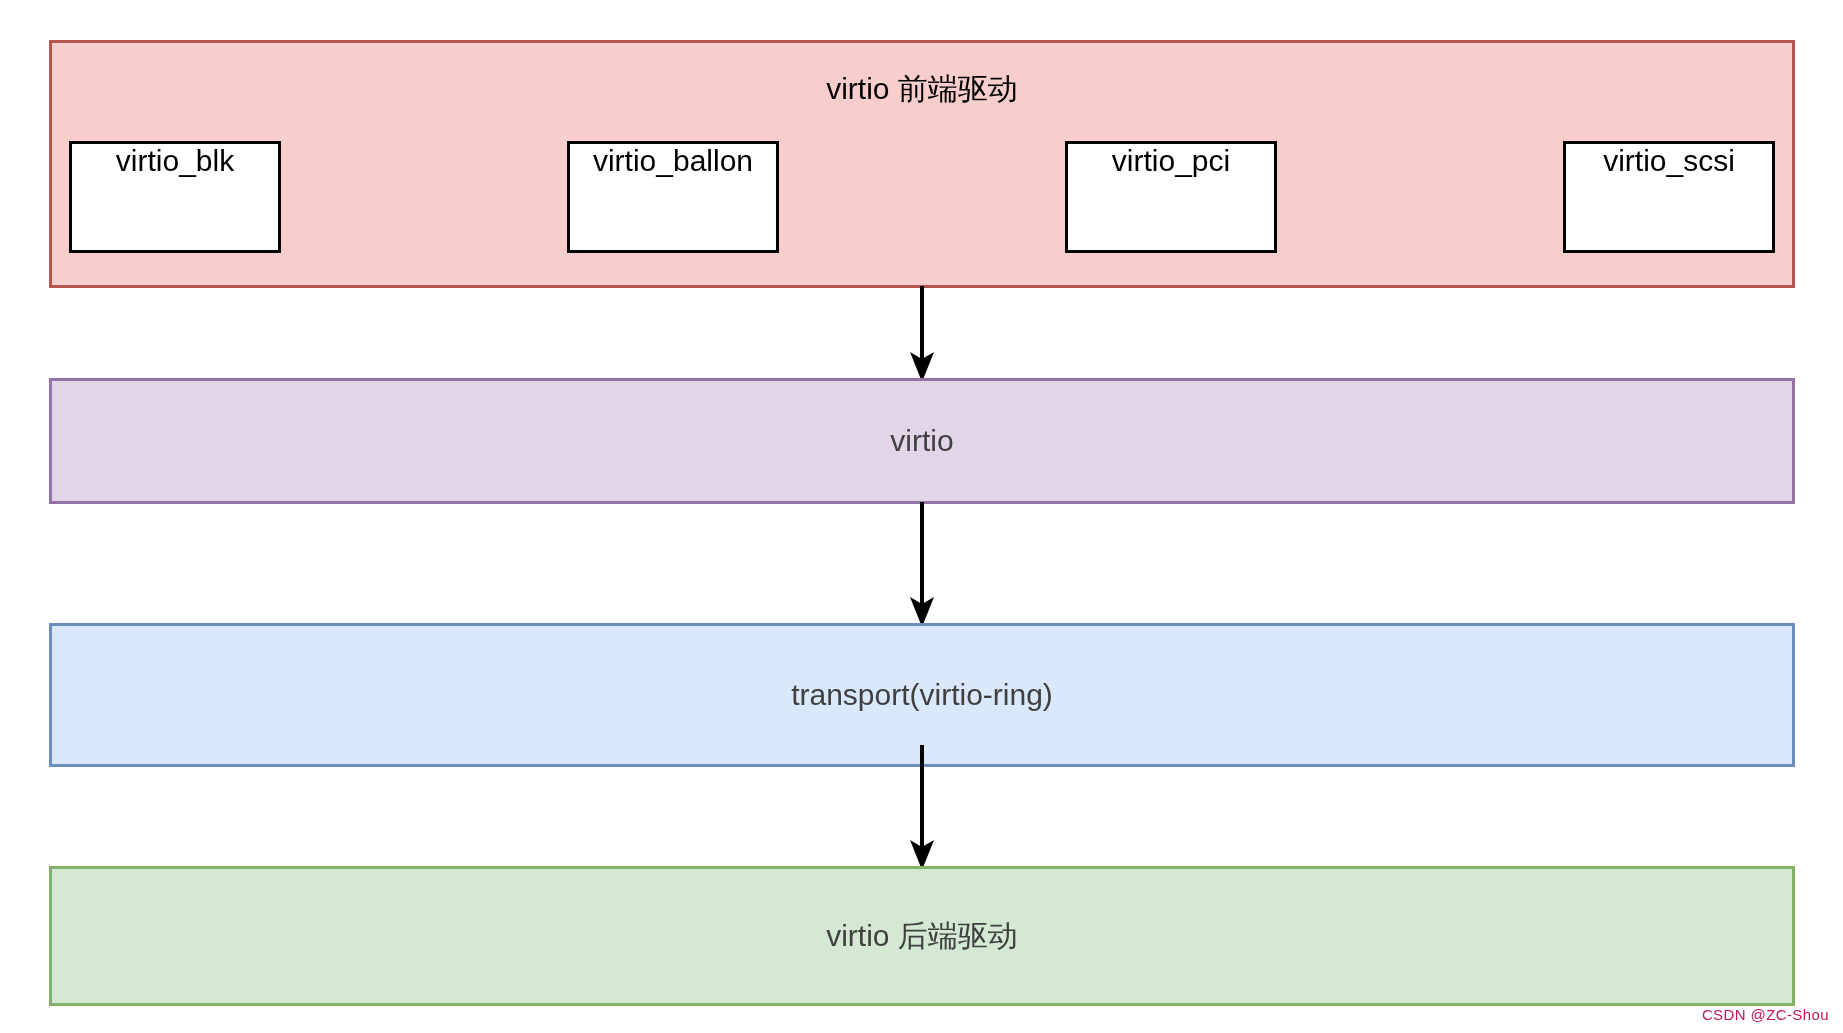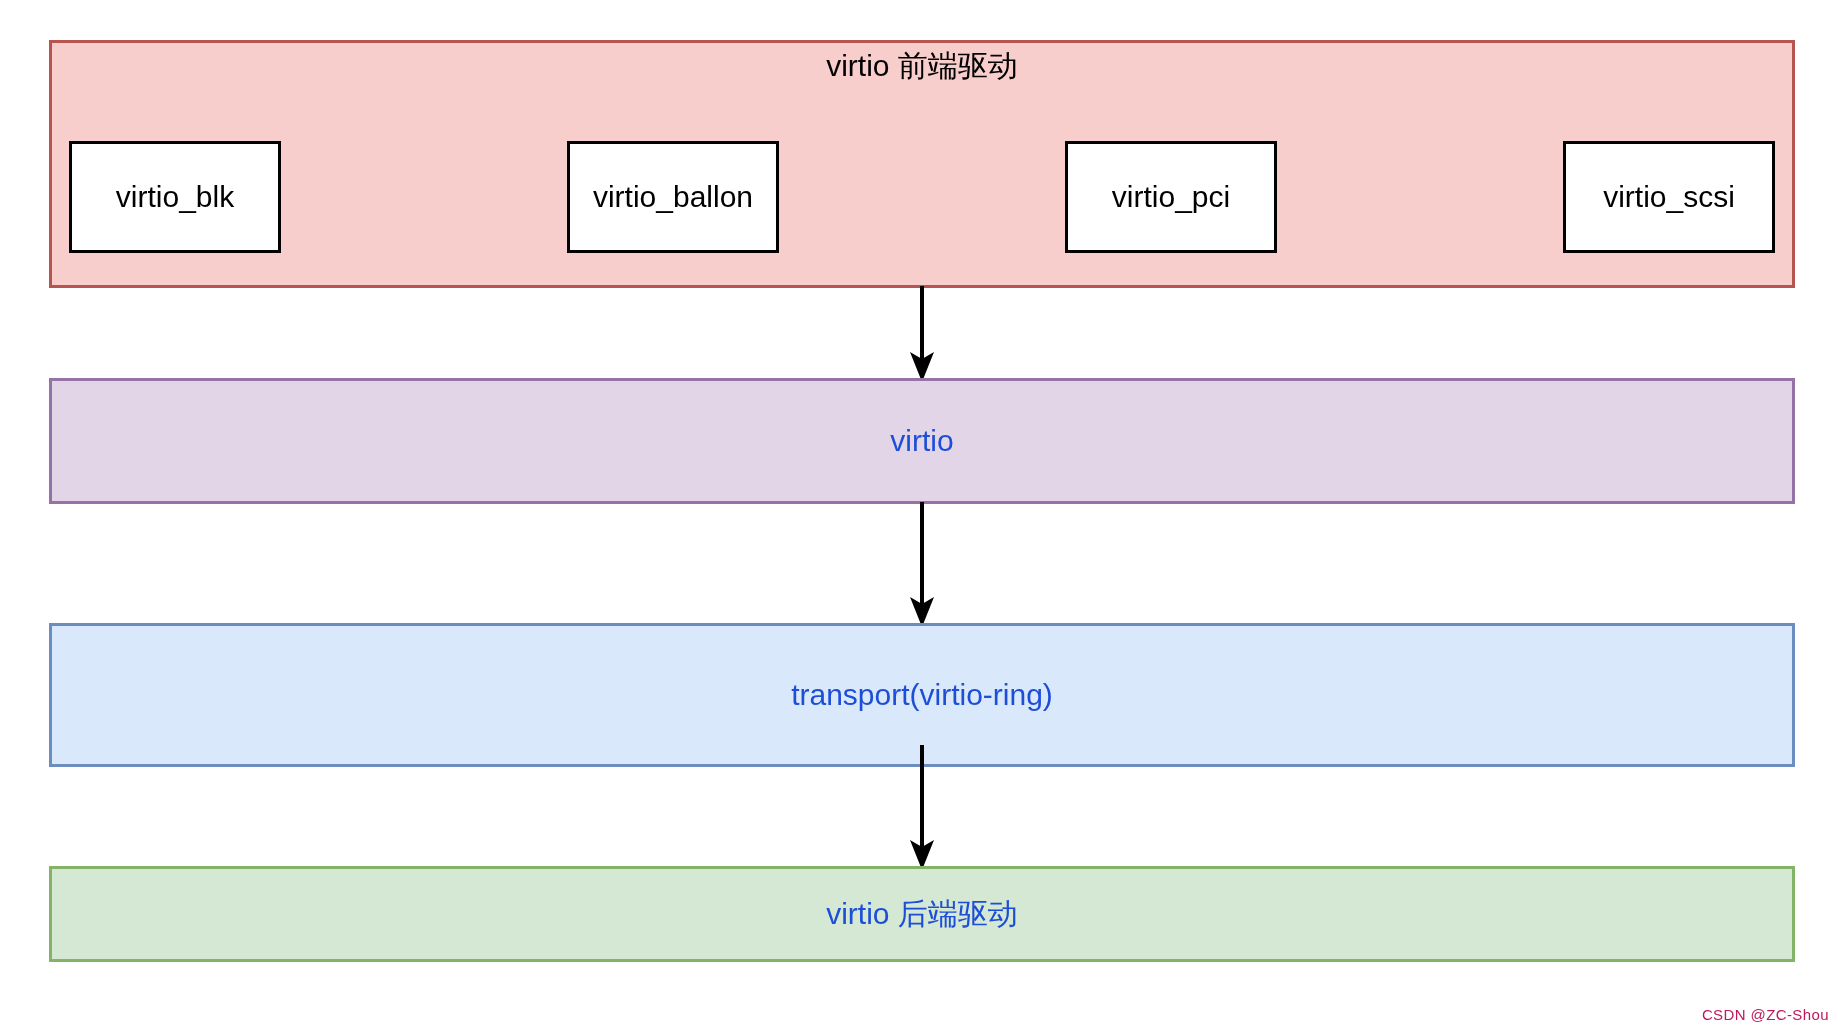--- a/index.html
+++ b/index.html
@@ -32,21 +32,21 @@
     height: 248px;
     background: #f8cecc;
     border: 3px solid #b85450;
   }
   .group-frontend-title {
     position: absolute;
     top: 0;
     left: 0;
     width: 100%;
     text-align: center;
-    padding-top: 5px;
+    padding-top: 28px;
     font-size: 30px;
     color: #000000;
     line-height: 1.2;
     white-space: nowrap;
   }
 
   .driver-row {
     position: absolute;
     left: 0;
     top: 95px;
@@ -57,54 +57,54 @@
     align-items: center;
     justify-content: space-between;
     padding: 0 17px;
   }
   .driver-box {
     width: 212px;
     height: 112px;
     background: #ffffff;
     border: 3px solid #000000;
     display: flex;
-    align-items: center;
+    align-items: flex-start;
     justify-content: center;
     font-size: 30px;
     color: #000000;
     white-space: nowrap;
   }
 
   
   .bar {
     position: absolute;
     left: 49px;
     width: 1746px;
     display: flex;
     align-items: center;
     justify-content: center;
     font-size: 30px;
-    color: #1d4ed8;
+    color: #404040;
     white-space: nowrap;
   }
   .bar-virtio {
     top: 378px;
     height: 126px;
     background: #e1d5e7;
     border: 3px solid #9673a6;
   }
   .bar-transport {
     top: 623px;
     height: 144px;
     background: #dae8fc;
     border: 3px solid #6c8ebf;
   }
   .bar-backend {
     top: 866px;
-    height: 96px;
+    height: 140px;
     background: #d5e8d4;
     border: 3px solid #82b366;
   }
 
   
   .arrow {
     position: absolute;
     left: 907px;
     width: 30px;
   }

